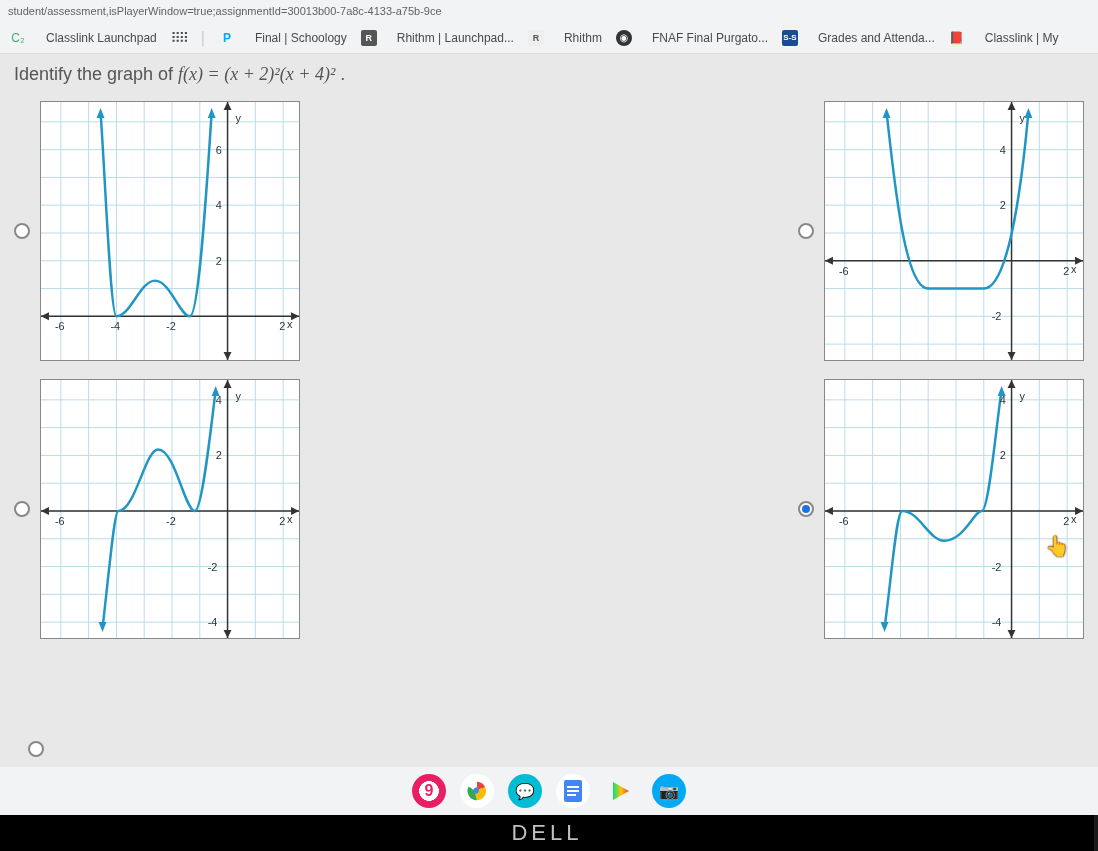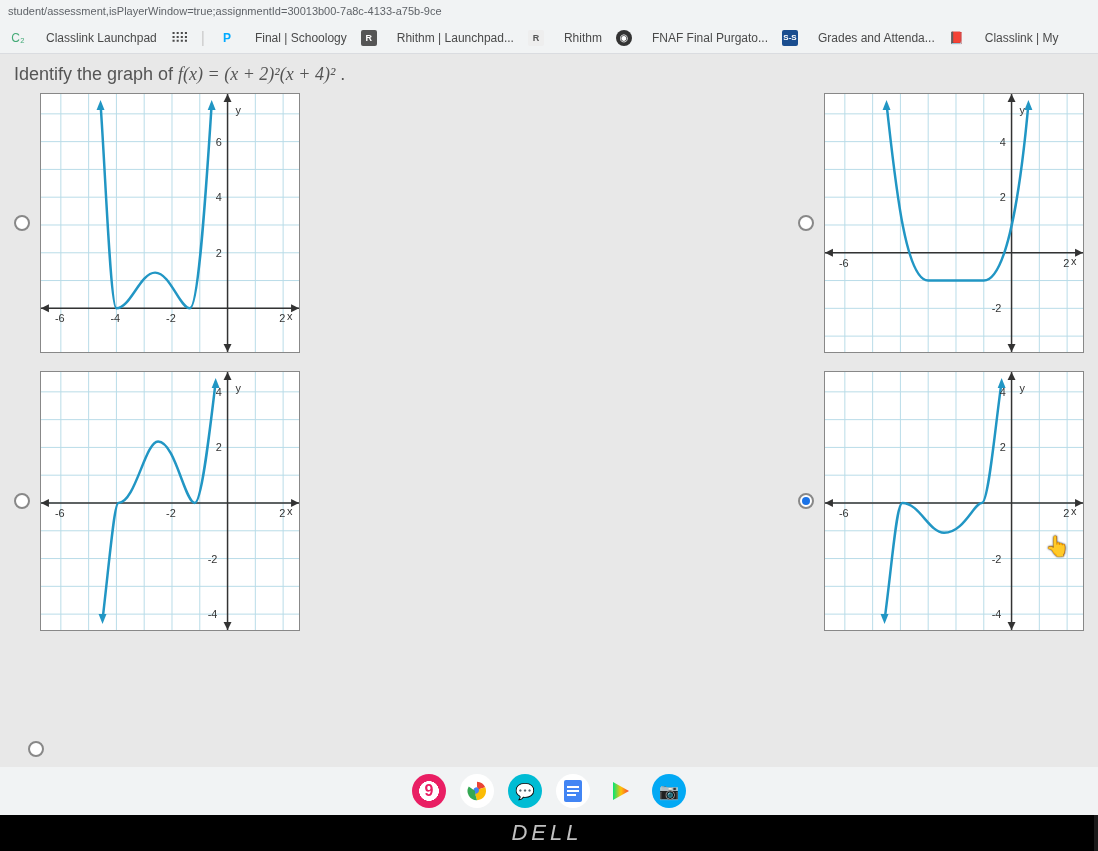--- a/index.html
+++ b/index.html
@@ -4,33 +4,33 @@
 <style>
 *{box-sizing:border-box;margin:0;padding:0}
 body{width:1098px;height:851px;font-family:Arial,sans-serif;background:#1a1a1a;overflow:hidden;position:relative}
 .url-bar{background:#f1f3f4;height:22px;display:flex;align-items:center;padding:8px 8px;font-size:11px;color:#5f6368;overflow:hidden;white-space:nowrap}
 .bookmarks{background:#f1f3f4;height:32px;display:flex;align-items:center;gap:14px;padding:0 10px;font-size:12px;color:#4a4a4a;border-bottom:1px solid #dadce0}
 .bm-item{display:flex;align-items:center;gap:20px;white-space:nowrap}
 .bm-icon{width:16px;height:16px;display:flex;align-items:center;justify-content:center;font-size:12px;border-radius:2px}
 .qr-icon{font-size:14px;letter-spacing:-2px}
 .sep{color:#ccc;font-size:16px}
 .content{background:#e8e8e8;height:713px;padding:10px 14px;position:relative}
-.question{font-size:18px;color:#555;margin-bottom:8px}
+.question{font-size:18px;color:#555;margin-bottom:16px}
 .math{font-family:'Times New Roman',serif;font-style:italic}
 .answers{display:flex;justify-content:space-between;padding:0 0 0 0}
 .col{display:flex;flex-direction:column;gap:18px}
 .option{display:flex;align-items:center;gap:10px}
 .radio{width:16px;height:16px;border:2px solid #888;border-radius:50%;background:#fff;flex-shrink:0;display:flex;align-items:center;justify-content:center}
 .radio.selected::after{content:"";width:8px;height:8px;background:#1a73e8;border-radius:50%}
 .graph{width:260px;height:260px;background:#fff;border:1px solid #888;position:relative}
 .graph svg{width:100%;height:100%}
 .extra-radio{position:absolute;left:28px;bottom:10px}
 .shelf{background:#f1f3f4;height:48px;display:flex;align-items:center;justify-content:center;gap:14px}
 .shelf-icon{width:34px;height:34px;border-radius:50%;display:flex;align-items:center;justify-content:center;font-size:16px}
-.brand{position:absolute;bottom:0;left:0;right:4px;height:36px;background:#000;color:#c0c0c0;display:flex;align-items:center;justify-content:center;font-size:22px;font-weight:300;font-style:italic;letter-spacing:4px}
+.brand{position:absolute;bottom:0;left:0;right:4px;height:36px;background:#000;color:#c0c0c0;display:flex;align-items:center;justify-content:center;font-size:22px;font-weight:300;letter-spacing:4px}
 .cursor{position:absolute;right:28px;top:480px;font-size:20px;color:#fff;text-shadow:0 0 2px #000}
 .grid-line{stroke:#b8dce8;stroke-width:1}
 .axis{stroke:#333;stroke-width:1.5}
 .curve{stroke:#2196c4;stroke-width:2.5;fill:none}
 .glabel{font-size:11px;fill:#333;font-family:Arial}
 </style>
 </head>
 <body>
 
 <div class="url-bar">

